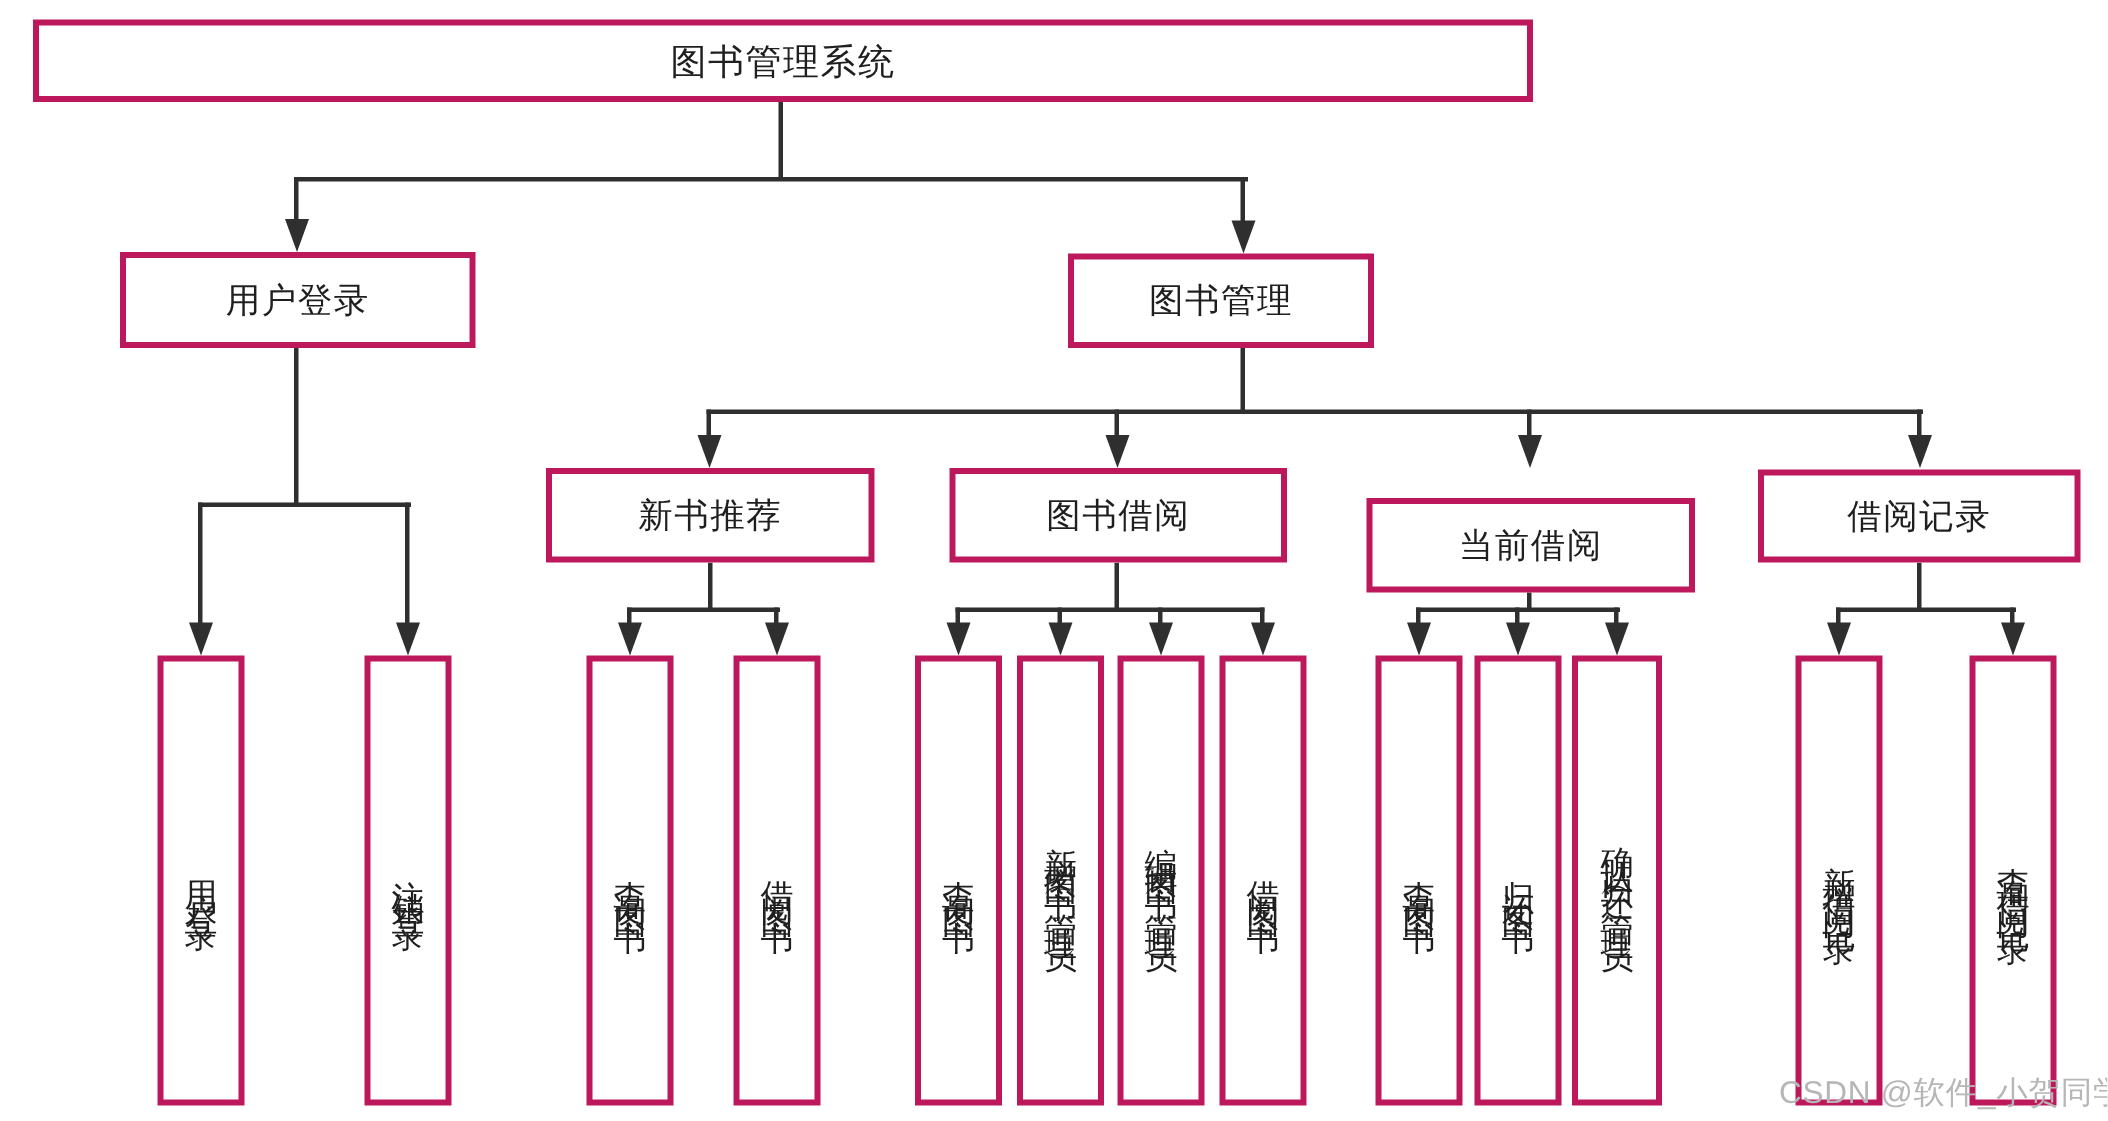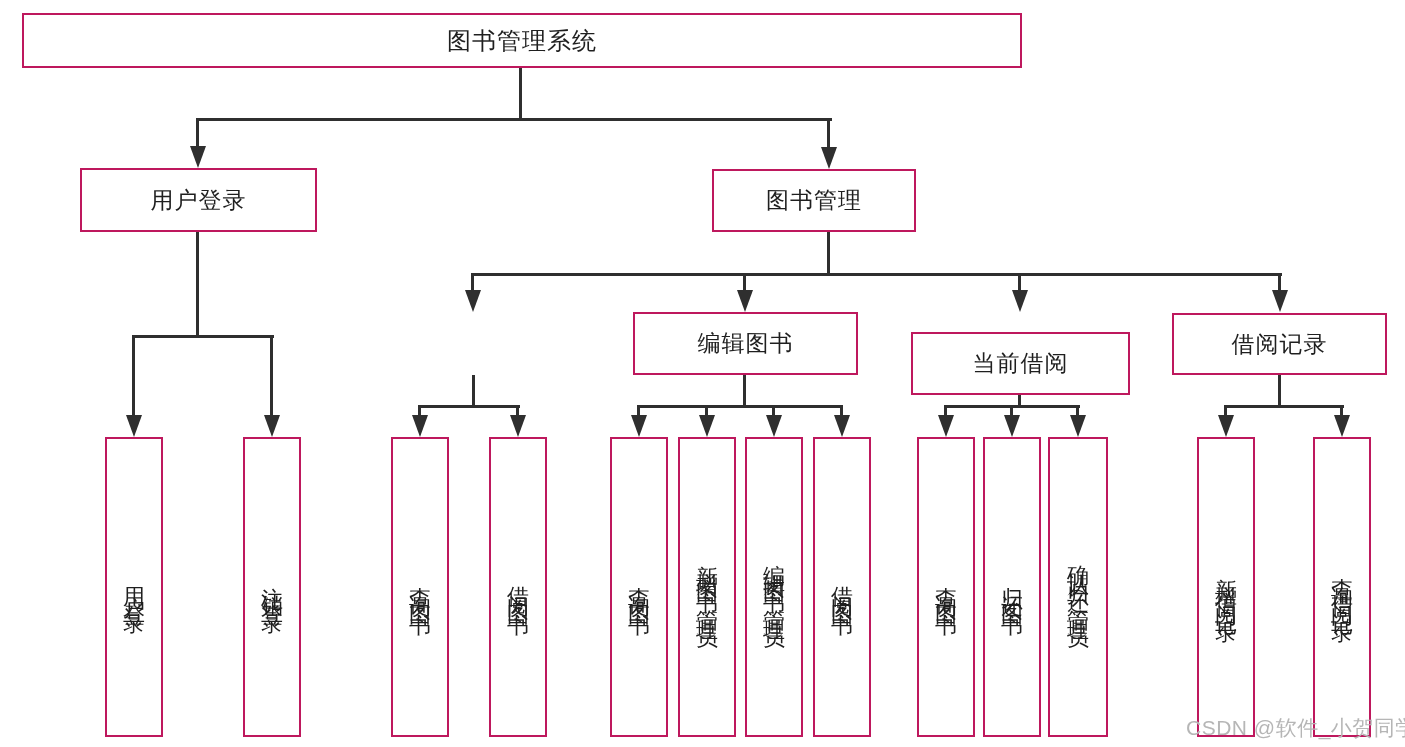--- a/index.html
+++ b/index.html
@@ -1,21 +1,21 @@
 <!DOCTYPE html>
 <html><head>
 <meta charset="utf-8">
 <style>
   html,body{margin:0;padding:0;background:#ffffff;}
   #canvas{
     position:relative;width:1405px;height:747px;background:#ffffff;
     font-family:"Liberation Sans", sans-serif;color:#1f1f1f;overflow:hidden;
   }
   .box{
-    position:absolute;box-sizing:border-box;border:2px solid #be185d;background:#ffffff;
+    position:absolute;box-sizing:border-box;border:4px solid #be185d;background:#ffffff;
     display:flex;align-items:center;justify-content:center;z-index:1;
   }
   .hbox{font-size:23px;letter-spacing:1px;}
   #n-root{left:22px;top:13px;width:1000px;height:55px;font-size:24px;}
   #n-ul{left:80px;top:168px;width:237px;height:64px;}
   #n-bm{left:712px;top:169px;width:204px;height:63px;}
   #n-nr{left:364px;top:312px;width:219px;height:63px;}
   #n-bb{left:633px;top:312px;width:225px;height:63px;}
   #n-cb{left:911px;top:312px;width:219px;height:63px;margin-top:20px;}
   #n-br{left:1172px;top:313px;width:215px;height:62px;}
@@ -99,21 +99,22 @@
   <div class="ln" style="left:1278px;top:375px;width:3px;height:33px"></div>
   <div class="ln" style="left:1224px;top:405px;width:120px;height:3px"></div>
   <div class="ln" style="left:1224px;top:405px;width:3px;height:14px"></div>
   <div class="ar" style="left:1218px;top:415px"></div>
   <div class="ln" style="left:1340px;top:405px;width:3px;height:14px"></div>
   <div class="ar" style="left:1334px;top:415px"></div>
 
   <div class="box hbox" id="n-root">图书管理系统</div>
   <div class="box hbox" id="n-ul">用户登录</div>
   <div class="box hbox" id="n-bm">图书管理</div>
-  <div class="box hbox" id="n-bb">编辑图书</div>
+  <div class="box hbox" id="n-nr">新书推荐</div>
+  <div class="box hbox" id="n-bb">图书借阅</div>
   <div class="box hbox" id="n-cb">当前借阅</div>
   <div class="box hbox" id="n-br">借阅记录</div>
 
   <div class="box vbox" id="l1">用户登录</div>
   <div class="box vbox" id="l2">注销登录</div>
   <div class="box vbox" id="l3">查询图书</div>
   <div class="box vbox" id="l4">借阅图书</div>
   <div class="box vbox" id="l5">查询图书</div>
   <div class="box vbox" id="l6">新增图书（管理员）</div>
   <div class="box vbox" id="l7">编辑图书（管理员）</div>

